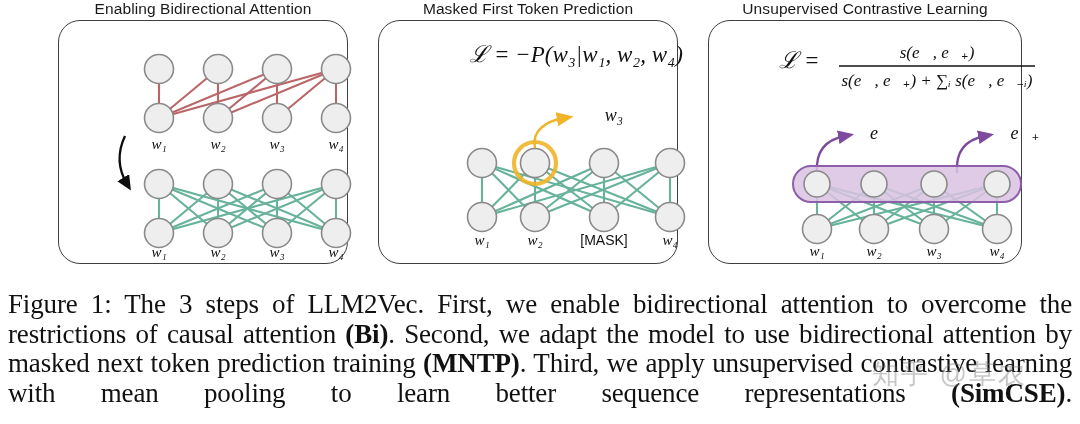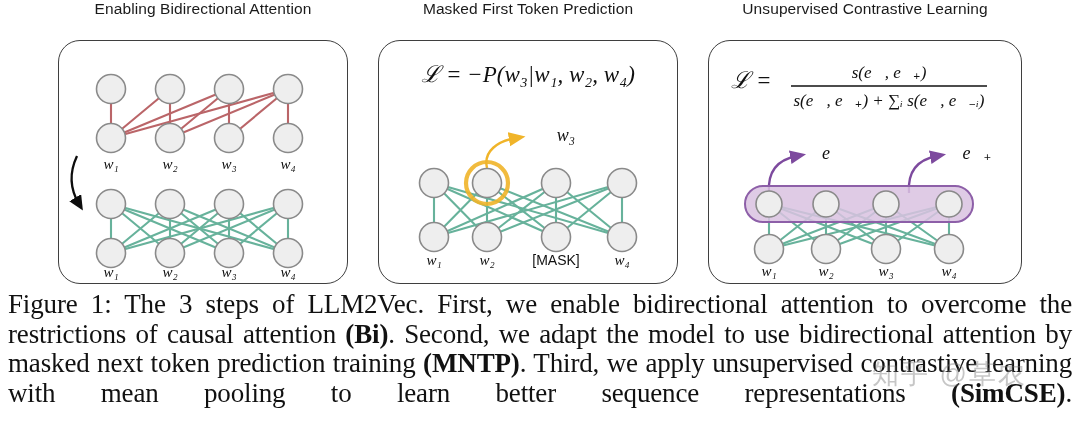--- a/index.html
+++ b/index.html
@@ -31,29 +31,30 @@
   .panel {
     display: flex;
     flex-direction: column;
     align-items: center;
   }
   .panel-title {
     font-family: "Liberation Sans", sans-serif;
     font-size: 15.5px;
     color: #1a1a1a;
     letter-spacing: 0.1px;
-    margin-bottom: 22px;
+    margin-bottom: 2px;
     white-space: nowrap;
   }
   .panel-box {
     border: 1.6px solid #3f3f3f;
     border-radius: 22px;
     background: #ffffff;
     box-sizing: border-box;
     position: relative;
+    padding-left: 48px;
   }
   .panel-box svg { display: block; }
 
   
   #caption {
     position: absolute;
     left: 8px;
     top: 290px;
     width: 1064px;
     font-family: "Liberation Serif", serif;

